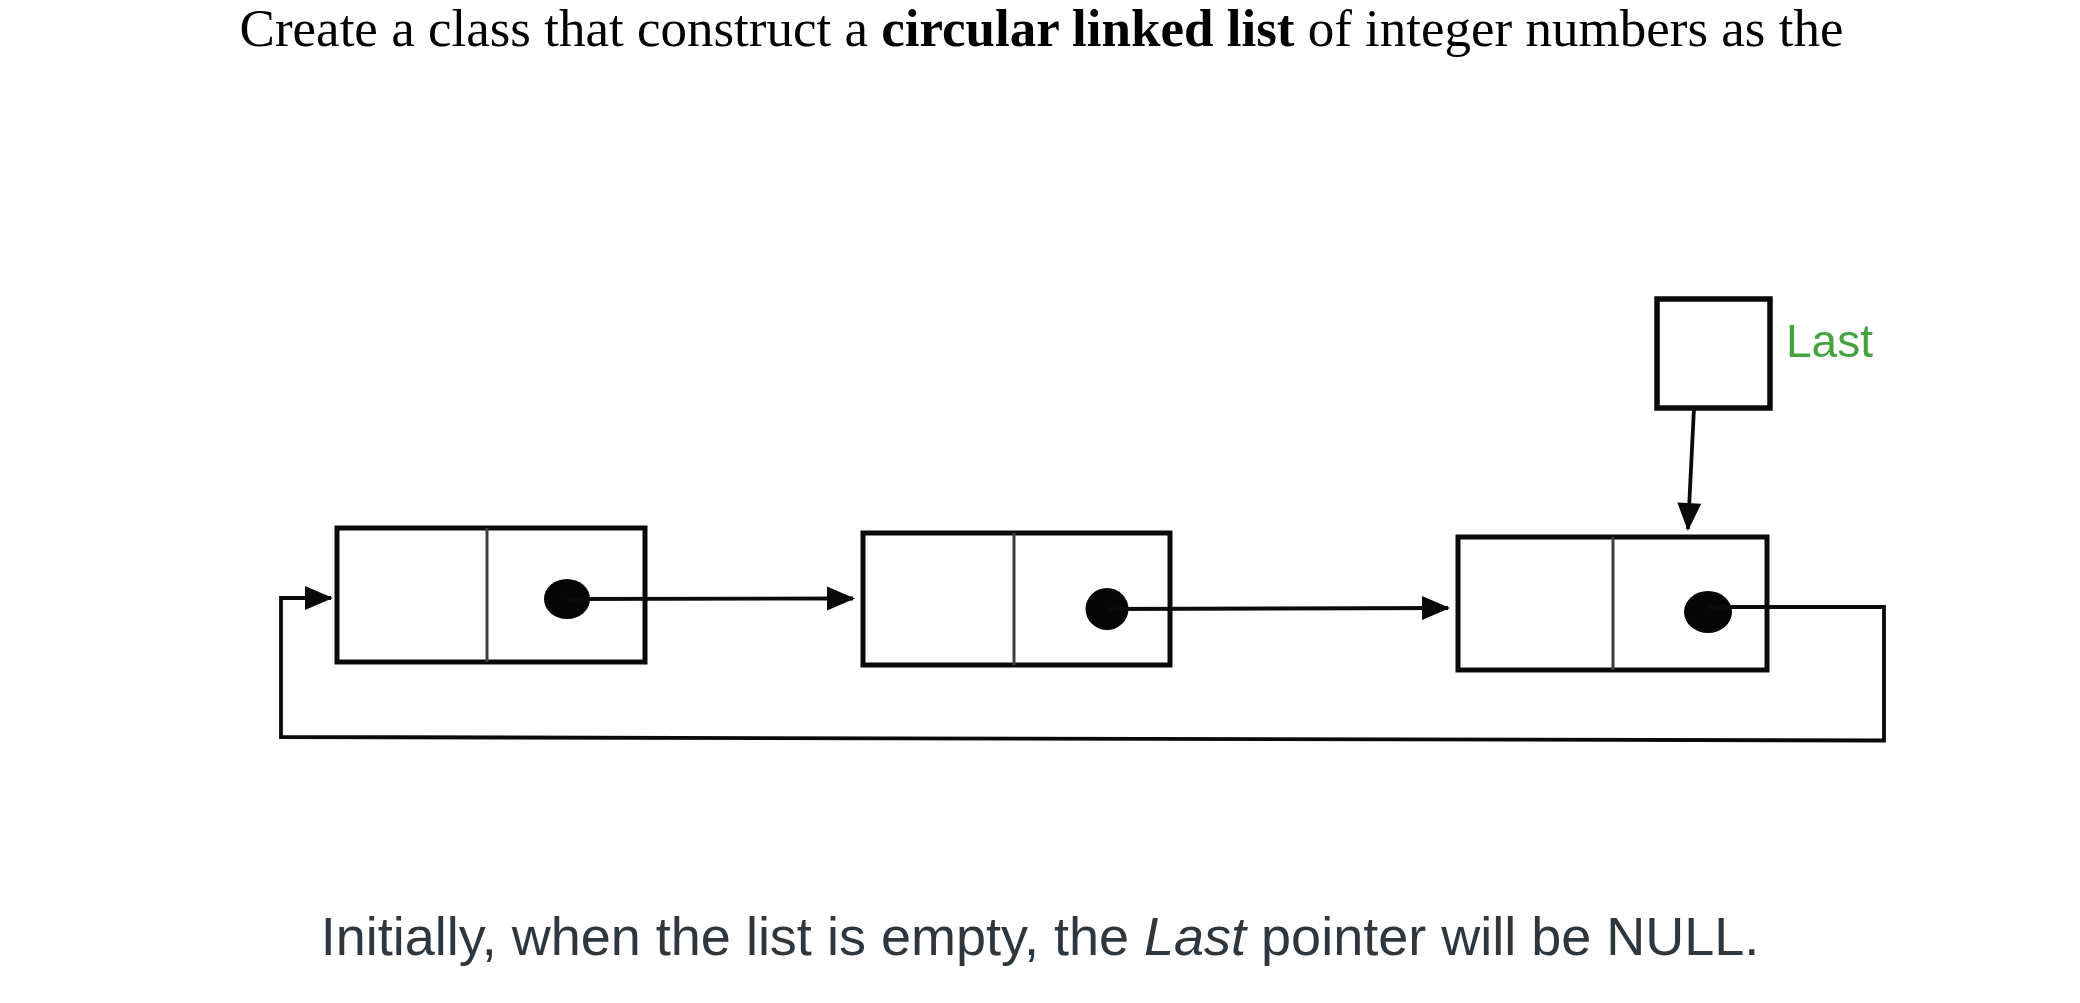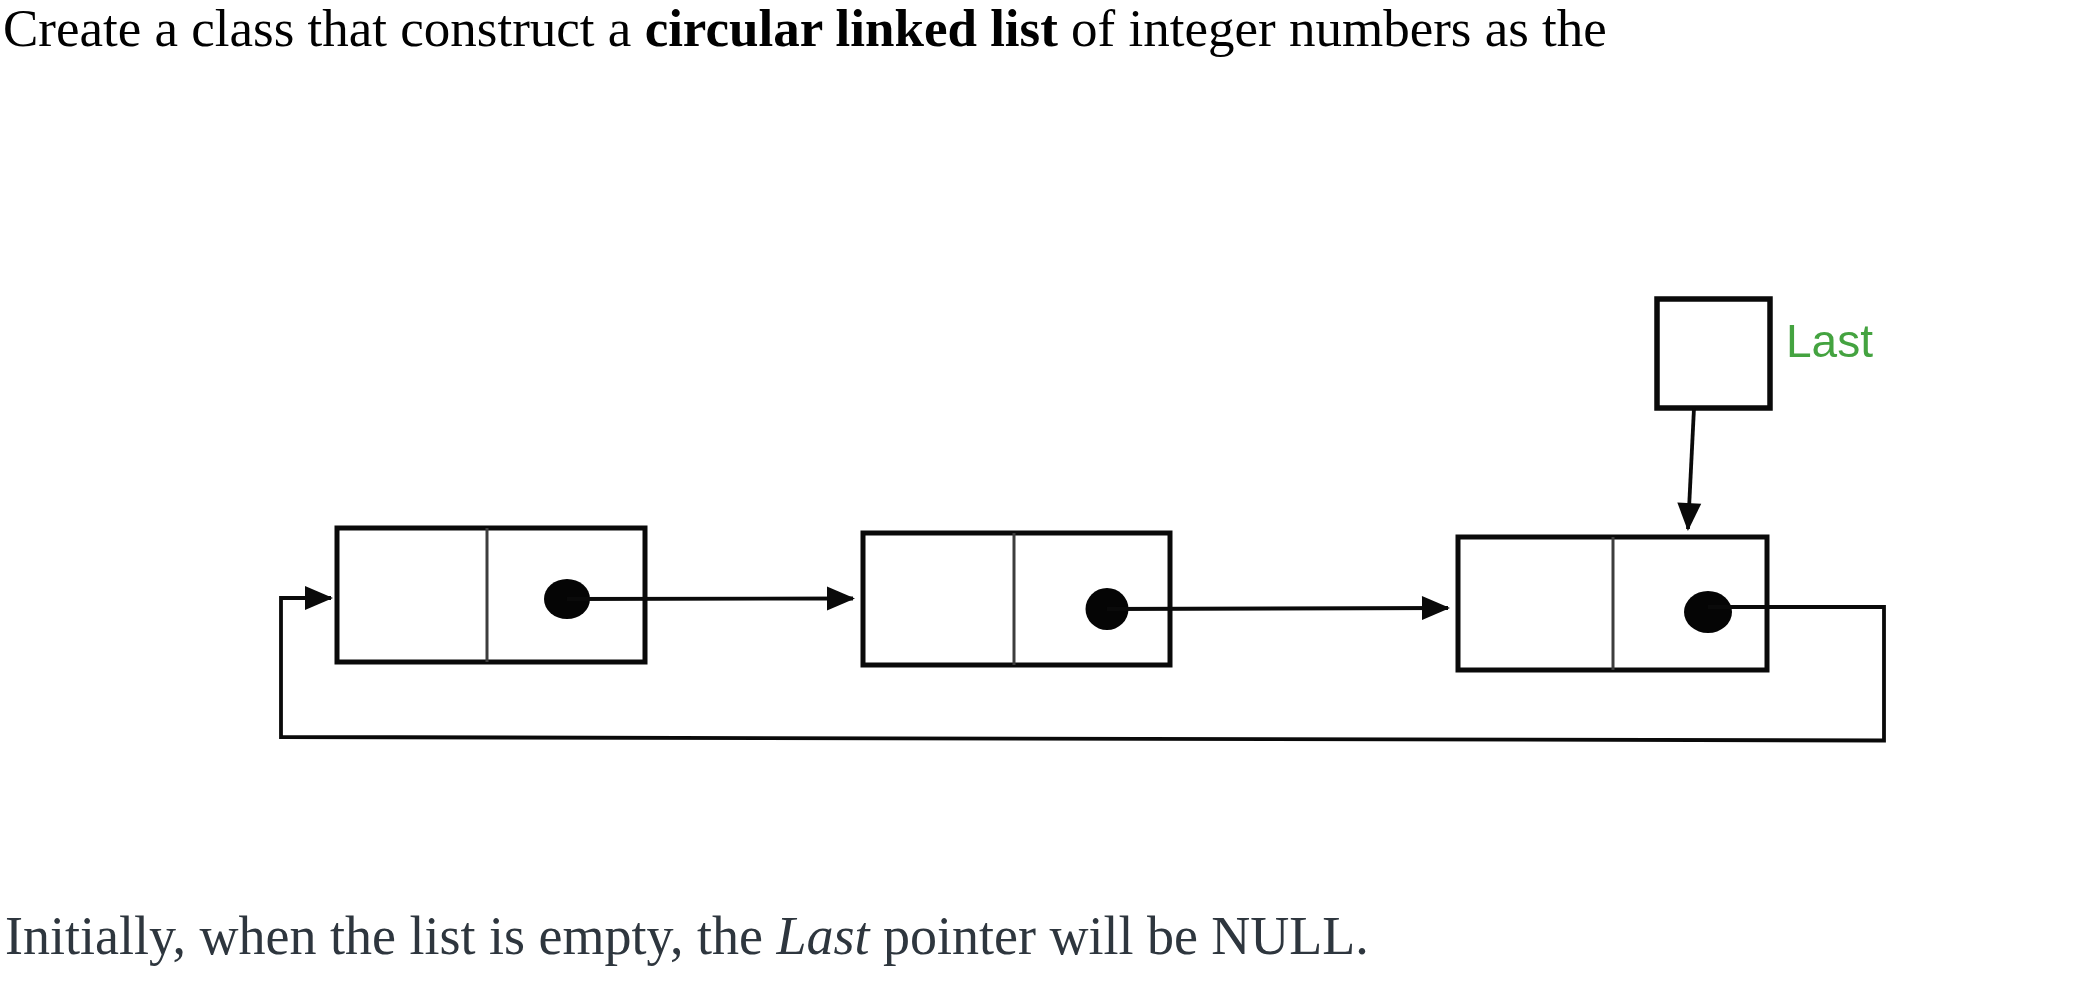--- a/index.html
+++ b/index.html
@@ -7,41 +7,42 @@
     padding: 0;
     background: #ffffff;
   }
   .page {
     position: relative;
     width: 2080px;
     height: 1003px;
     background: #ffffff;
     overflow: hidden;
     font-family: "Liberation Serif", serif;
+    text-align: center;
   }
   .intro {
     position: absolute;
     left: 3px;
     top: -7px;
     width: 2077px;
     margin: 0;
     font-family: "Liberation Serif", serif;
     font-size: 53px;
     line-height: 70px;
     color: #010101;
     white-space: nowrap;
   }
   .intro .bold { font-weight: bold; }
   .outro {
     position: absolute;
     left: 5px;
     top: 903px;
     width: 2070px;
     margin: 0;
-    font-family: Liberation Serif, serif;
+    font-family: Liberation Sans, sans-serif;
     font-size: 54px;
     line-height: 66px;
     color: #2e363e;
     white-space: nowrap;
   }
   .outro .italic { font-style: italic; }
   .diagram-svg {
     position: absolute;
     left: 0;
     top: 0;

